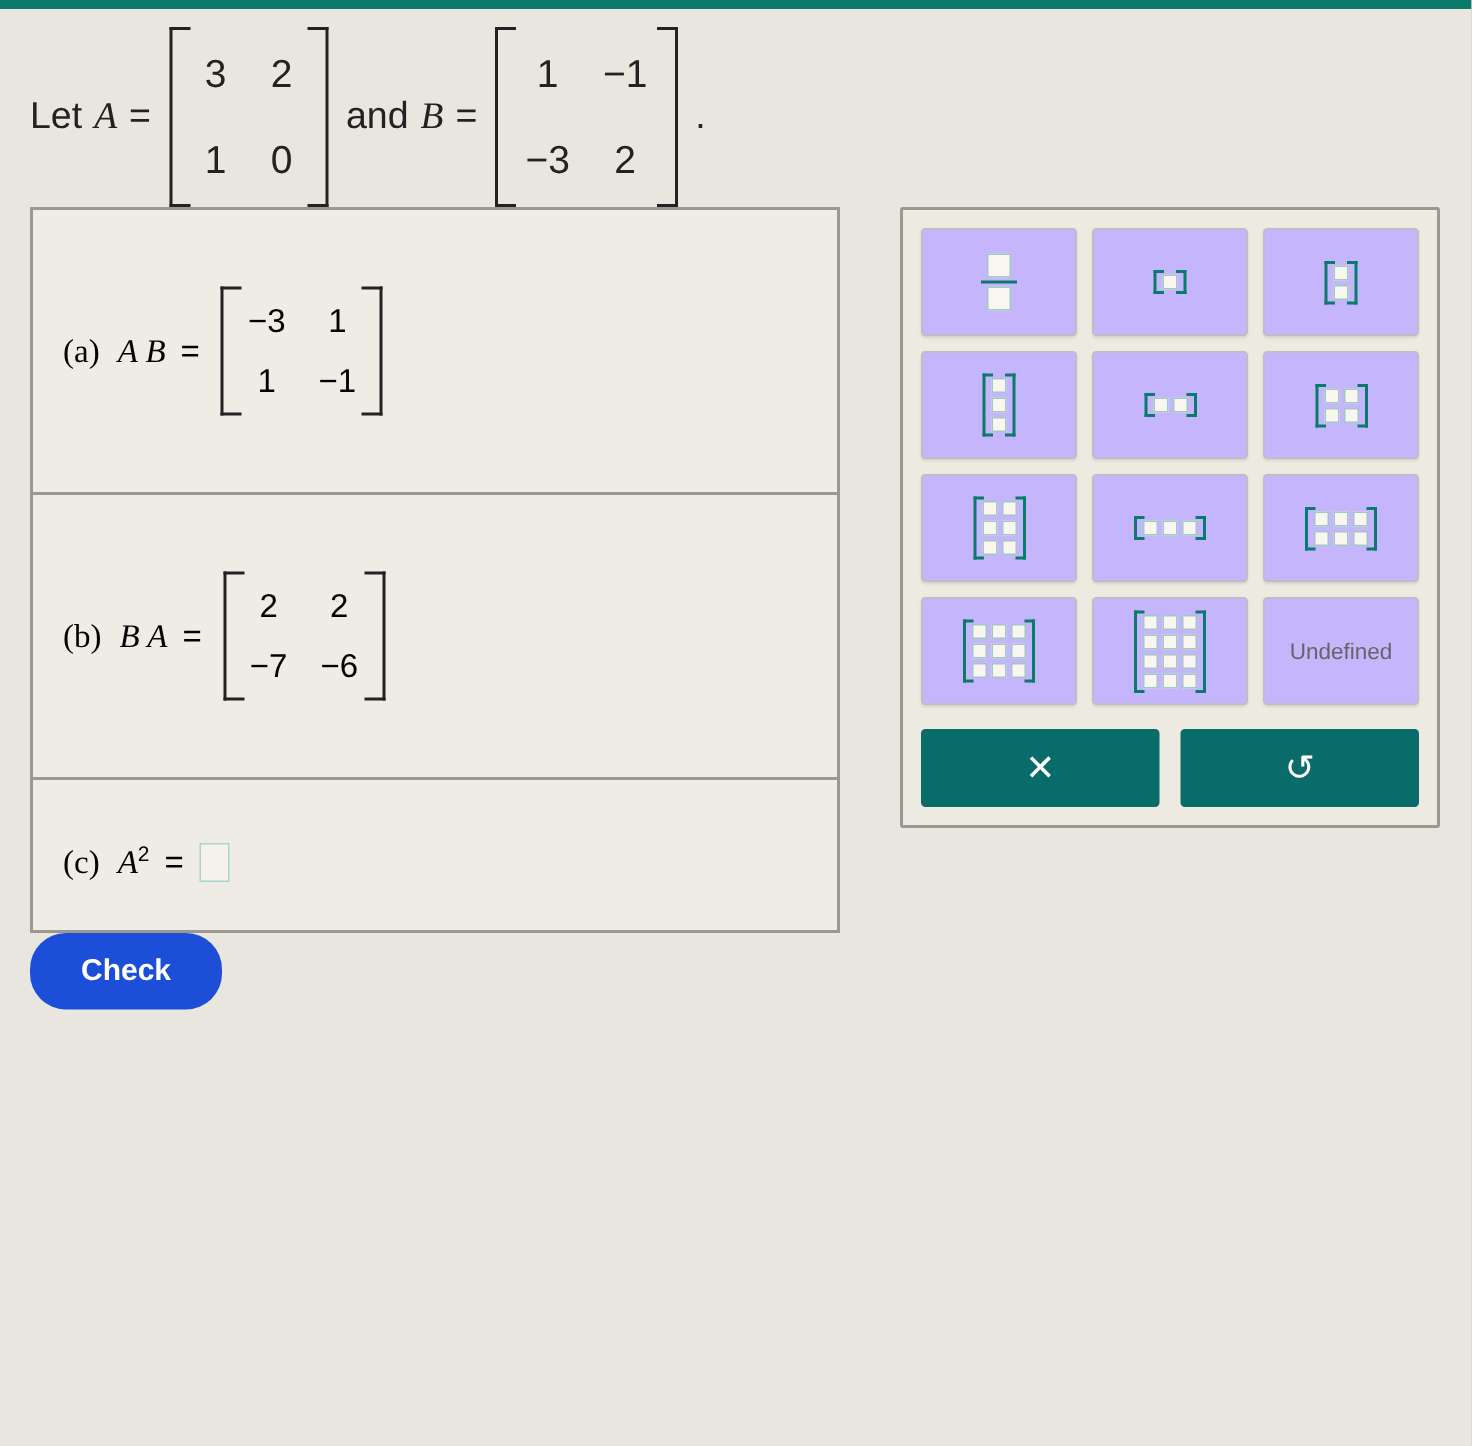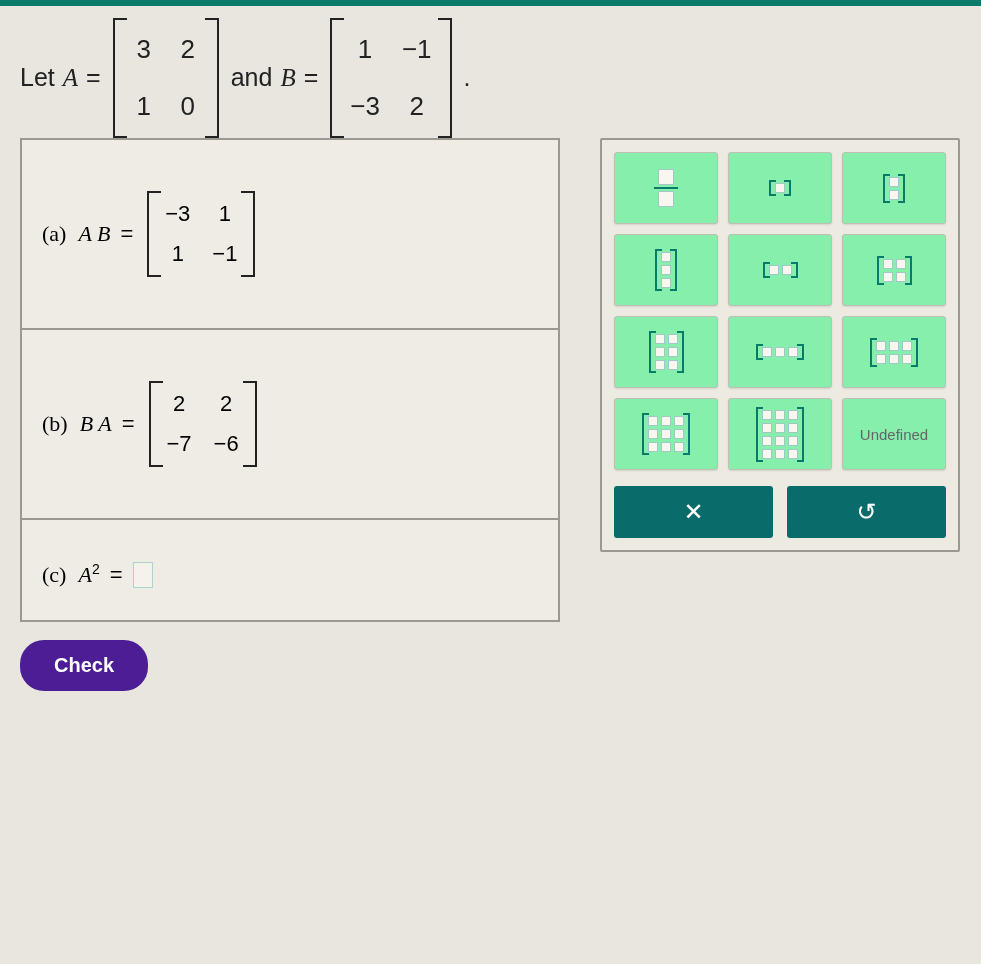--- a/index.html
+++ b/index.html
@@ -98,21 +98,21 @@
     background: #edeae2;
     border-radius: 2px;
     padding: 12px;
   }
   .tool-grid {
     display: grid;
     grid-template-columns: repeat(3, 1fr);
     gap: 10px;
   }
   .tool-btn {
-    background: #86efac;
+    background: #c4b5fd;
     border: 1px solid #c0beb5;
     border-radius: 3px;
     height: 72px;
     display: flex;
     align-items: center;
     justify-content: center;
     cursor: pointer;
     box-shadow: 0 1px 2px rgba(0,0,0,0.1);
   }
   .tool-undefined { font-size: 15px; color: #666; }
@@ -128,22 +128,21 @@
     color: white;
     border: none;
     border-radius: 3px;
     font-size: 24px;
     cursor: pointer;
     display: flex;
     align-items: center;
     justify-content: center;
   }
   .check-btn {
-    margin-top: 18px;
-    background: #4c1d95;
+    background: #1d4ed8;
     color: white;
     border: none;
     border-radius: 24px;
     padding: 14px 34px;
     font-size: 20px;
     font-weight: bold;
     cursor: pointer;
   }
   
   .icon-frac {

